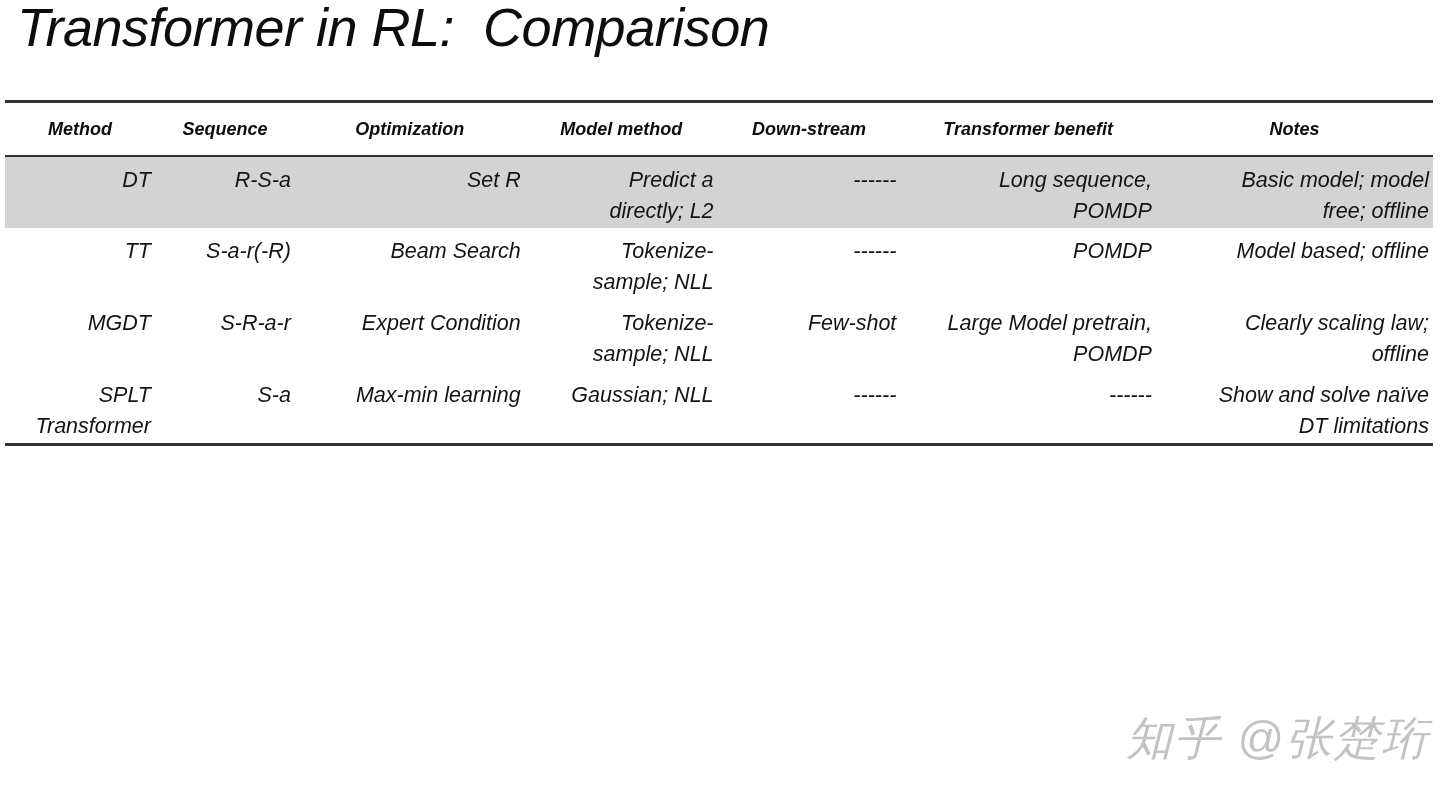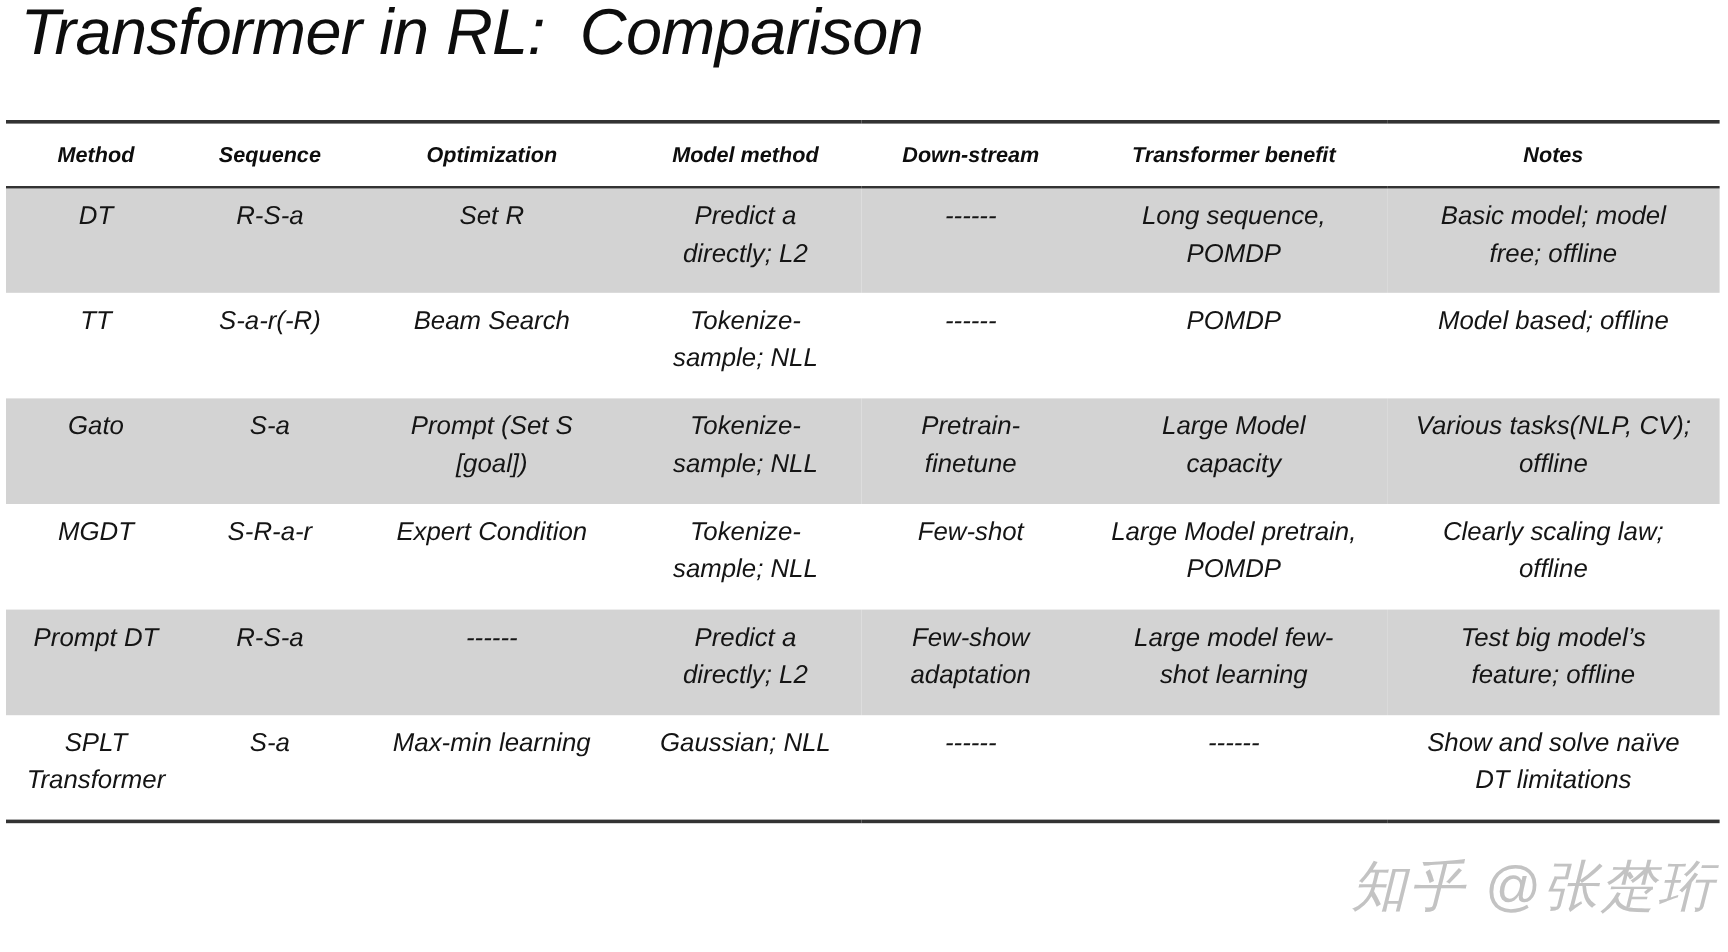--- a/index.html
+++ b/index.html
@@ -37,24 +37,24 @@
   table.cmp th{
     height:52px;
     vertical-align:middle;
     text-align:center;
     font-size:18px;
     font-weight:bold;
     color:#0d0d0d;
     padding:0 4px;
   }
   table.cmp td{
-    height:88px;
+    height:72px;
     box-sizing:border-box;
     vertical-align:top;
-    text-align:center;
+    text-align:right;
     font-size:21.5px;
     line-height:31px;
     padding:8px 4px 0 4px;
     color:#141414;
     white-space:pre-line;
   }
   tr.shaded{background:#d3d3d3;}
   .watermark{
     position:absolute;
     left:1126px;top:708px;
@@ -110,58 +110,31 @@
       <tr>
         <td>TT</td>
         <td>S-a-r(-R)</td>
         <td>Beam Search</td>
         <td>Tokenize-
 sample; NLL</td>
         <td>------</td>
         <td>POMDP</td>
         <td>Model based; offline</td>
       </tr>
-      <tr class="shaded">
-        <td>Gato</td>
-        <td>S-a</td>
-        <td>Prompt (Set S
-[goal])</td>
-        <td>Tokenize-
-sample; NLL</td>
-        <td>Pretrain-
-finetune</td>
-        <td>Large Model
-capacity</td>
-        <td>Various tasks(NLP, CV);
-offline</td>
-      </tr>
       <tr>
         <td>MGDT</td>
         <td>S-R-a-r</td>
         <td>Expert Condition</td>
         <td>Tokenize-
 sample; NLL</td>
         <td>Few-shot</td>
         <td>Large Model pretrain,
 POMDP</td>
         <td>Clearly scaling law;
 offline</td>
-      </tr>
-      <tr class="shaded">
-        <td>Prompt DT</td>
-        <td>R-S-a</td>
-        <td>------</td>
-        <td>Predict a
-directly; L2</td>
-        <td>Few-show
-adaptation</td>
-        <td>Large model few-
-shot learning</td>
-        <td>Test big model’s
-feature; offline</td>
       </tr>
       <tr>
         <td>SPLT
 Transformer</td>
         <td>S-a</td>
         <td>Max-min learning</td>
         <td>Gaussian; NLL</td>
         <td>------</td>
         <td>------</td>
         <td>Show and solve naïve

